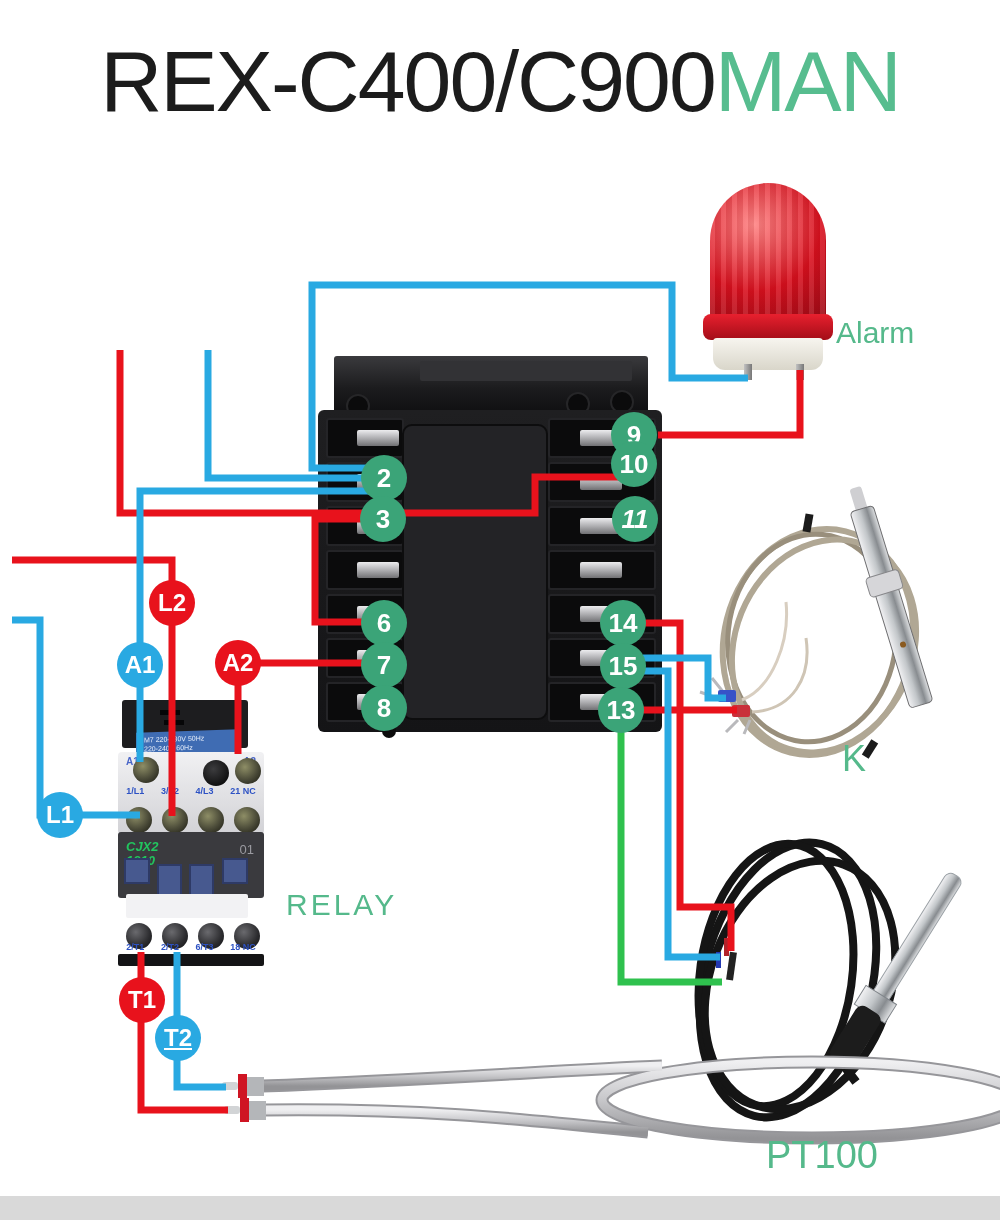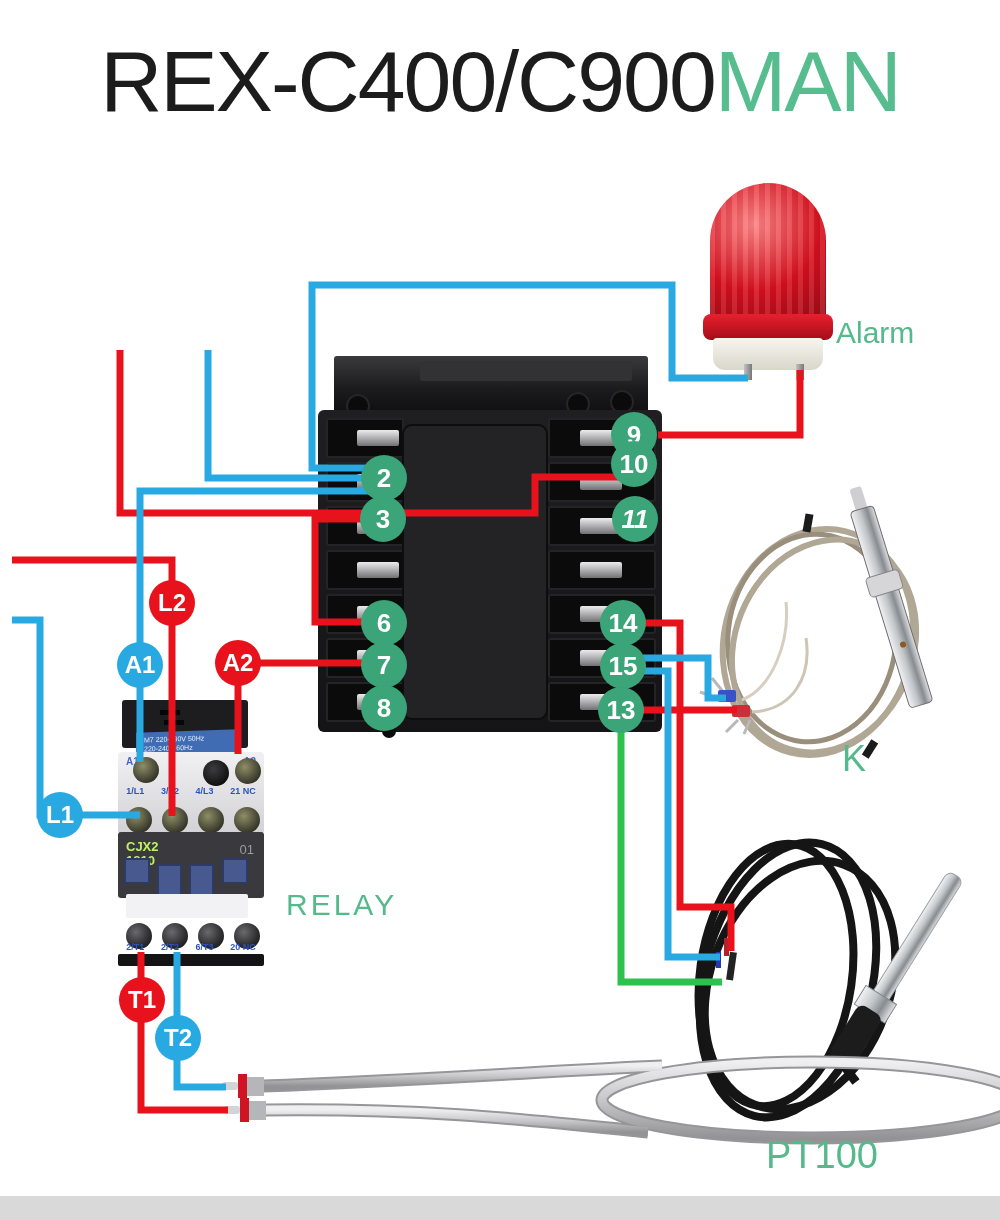--- a/index.html
+++ b/index.html
@@ -51,21 +51,21 @@
            background:linear-gradient(180deg,#f1f1f3,#d2d2d6);}
   .rl-coil-lbl{position:absolute;font-size:10px;font-weight:bold;color:#4a66c8;}
   .screw{position:absolute;width:26px;height:26px;border-radius:50%;
          background:radial-gradient(circle at 38% 35%,#8e8e66,#4a4a38 55%,#17170f);}
   .screw-dark{background:radial-gradient(circle at 38% 35%,#6a6a6e,#2c2c2f 60%,#0e0e10);}
   .rl-btn{position:absolute;width:26px;height:26px;border-radius:50%;
           background:radial-gradient(circle at 40% 35%,#3c3c3e,#000);}
   .rl-row{position:absolute;left:118px;width:146px;display:flex;justify-content:space-around;
           font-size:9px;font-weight:bold;color:#2d52c4;}
   .rl-body{left:118px;top:832px;width:146px;height:66px;background:#3a3a3e;border-radius:3px;}
-  .rl-model{position:absolute;left:8px;top:8px;font-size:13px;font-weight:bold;color:#bef264;line-height:14px;}
+  .rl-model{position:absolute;left:8px;top:8px;font-size:13px;font-weight:bold;color:#22c55e;line-height:14px;font-style:italic;}
   .rl-aux{position:absolute;right:10px;top:10px;font-size:13px;color:#9a9aa0;text-align:center;}
   .pad{position:absolute;background:#47598f;border:2px solid #2e3a66;box-sizing:border-box;}
   .rl-strip{left:126px;top:894px;width:122px;height:24px;background:#f2f2f4;border-radius:2px;z-index:11;}
   .rl-base{left:118px;top:954px;width:146px;height:12px;background:#141416;border-radius:2px;}
 
   
   .al-dome{left:710px;top:183px;width:116px;height:148px;border-radius:58px 58px 14px 14px;
            background:radial-gradient(circle at 38% 28%,#ff8585 0%,var(--alarm-red) 52%,#8e0a14 100%);}
   .al-flute{left:710px;top:183px;width:116px;height:148px;border-radius:58px 58px 14px 14px;
             background:repeating-linear-gradient(90deg,rgba(255,255,255,.10) 0 5px,rgba(0,0,0,.06) 5px 11px);}
@@ -272,21 +272,21 @@
   </div>
   <div class="device rl-strip"></div>
   <div class="screw screw-dark device" style="left:126px;top:923px;z-index:12;"></div>
   <div class="screw screw-dark device" style="left:162px;top:923px;z-index:12;"></div>
   <div class="screw screw-dark device" style="left:198px;top:923px;z-index:12;"></div>
   <div class="screw screw-dark device" style="left:234px;top:923px;z-index:12;"></div>
   <div class="rl-row" style="top:942px;z-index:12;">
     <span>2/T1</span>
     <span>2/T2</span>
     <span>6/T3</span>
-    <span>20 NC</span>
+    <span>18 NC</span>
   </div>
   <div class="device rl-base"></div>
 
   <div class="device al-dome"></div>
   <div class="device al-flute"></div>
   <div class="device al-band"></div>
   <div class="device al-base"></div>
   <div class="al-prong device" style="left:744px;top:364px;"></div>
   <div class="al-prong device" style="left:796px;top:364px;"></div>
 
@@ -319,21 +319,21 @@
   <div class="badge" style="left:612px;top:496px;font-style:italic;">11</div>
   <div class="badge" style="left:600px;top:600px;">14</div>
   <div class="badge" style="left:600px;top:643px;">15</div>
   <div class="badge" style="left:598px;top:687px;">13</div>
 
   <div class="tag tag-red" style="left:149px;top:580px;">L2</div>
   <div class="tag tag-blue" style="left:117px;top:642px;">A1</div>
   <div class="tag tag-red" style="left:215px;top:640px;">A2</div>
   <div class="tag tag-blue" style="left:37px;top:792px;">L1</div>
   <div class="tag tag-red" style="left:119px;top:977px;">T1</div>
-  <div class="tag tag-blue" style="left:155px;top:1015px;">T2</div>
+  <div class="tag tag-blue" style="left:155px;top:1015px;text-decoration:underline;">T2</div>
 
   <div class="glabel lbl-alarm">Alarm</div>
   <div class="glabel lbl-relay">RELAY</div>
   <div class="glabel lbl-k">K</div>
   <div class="glabel lbl-pt100">PT100</div>
 
   <div class="footer"></div>
 </div>
 
 </body></html>

